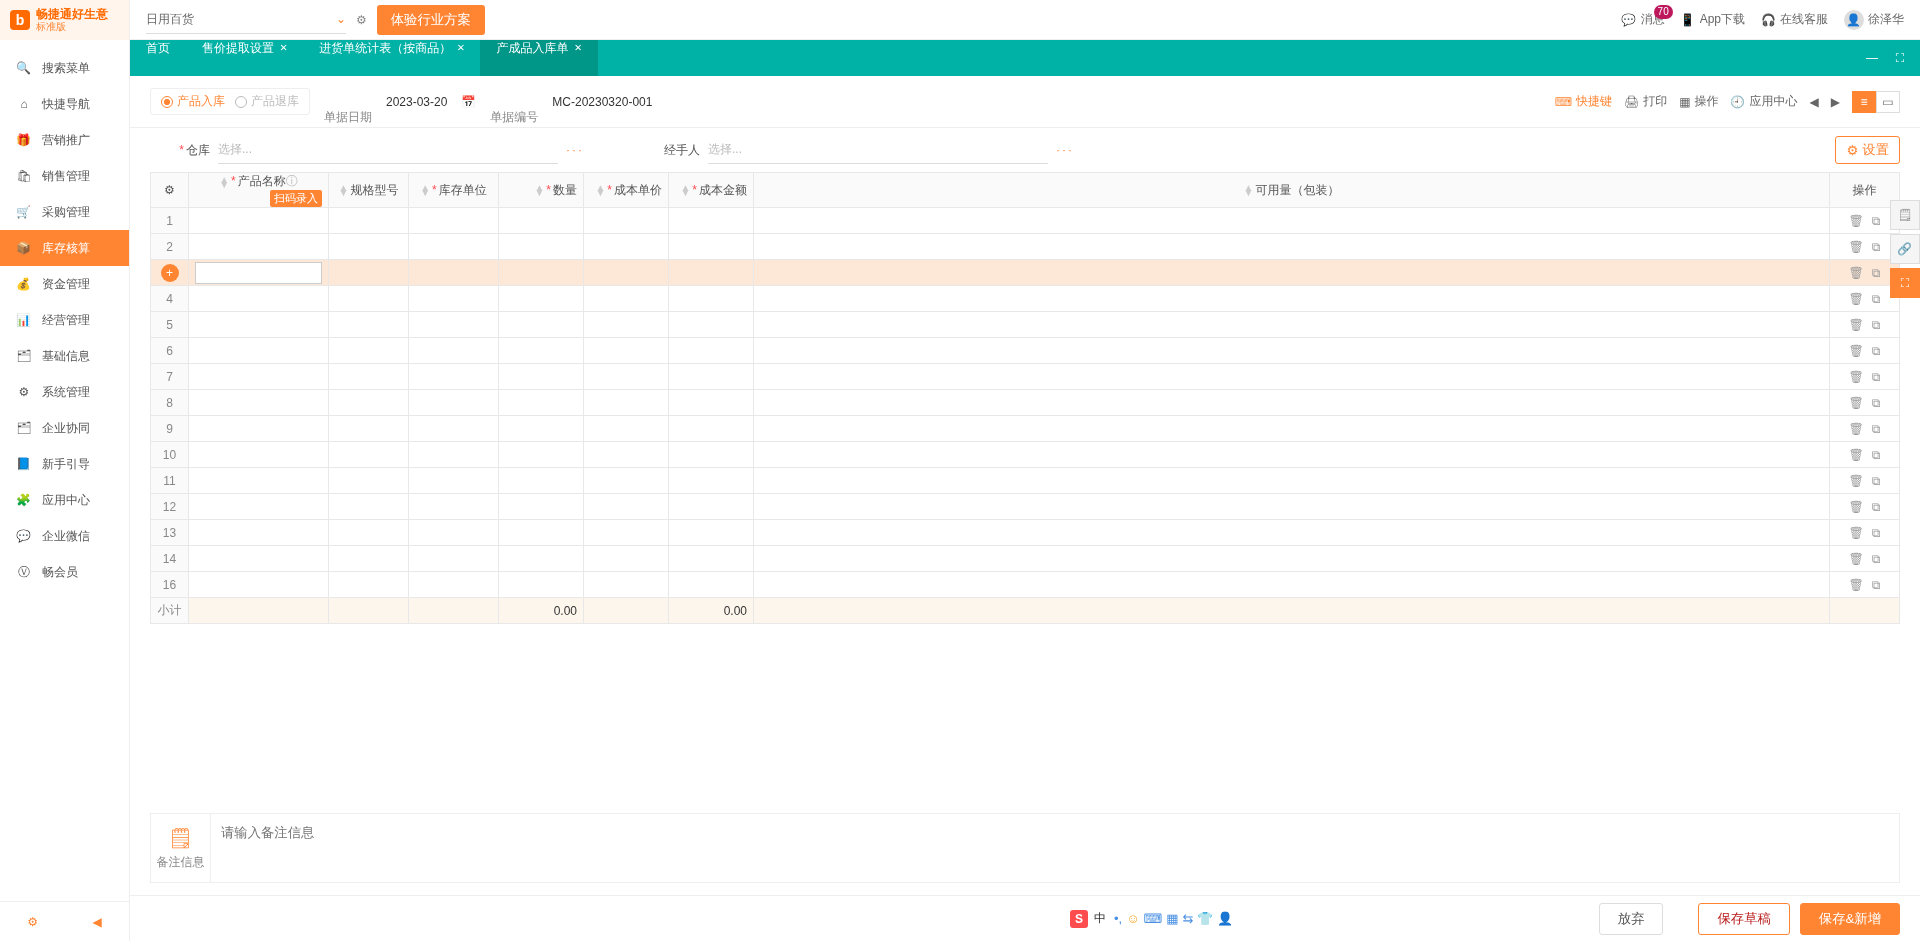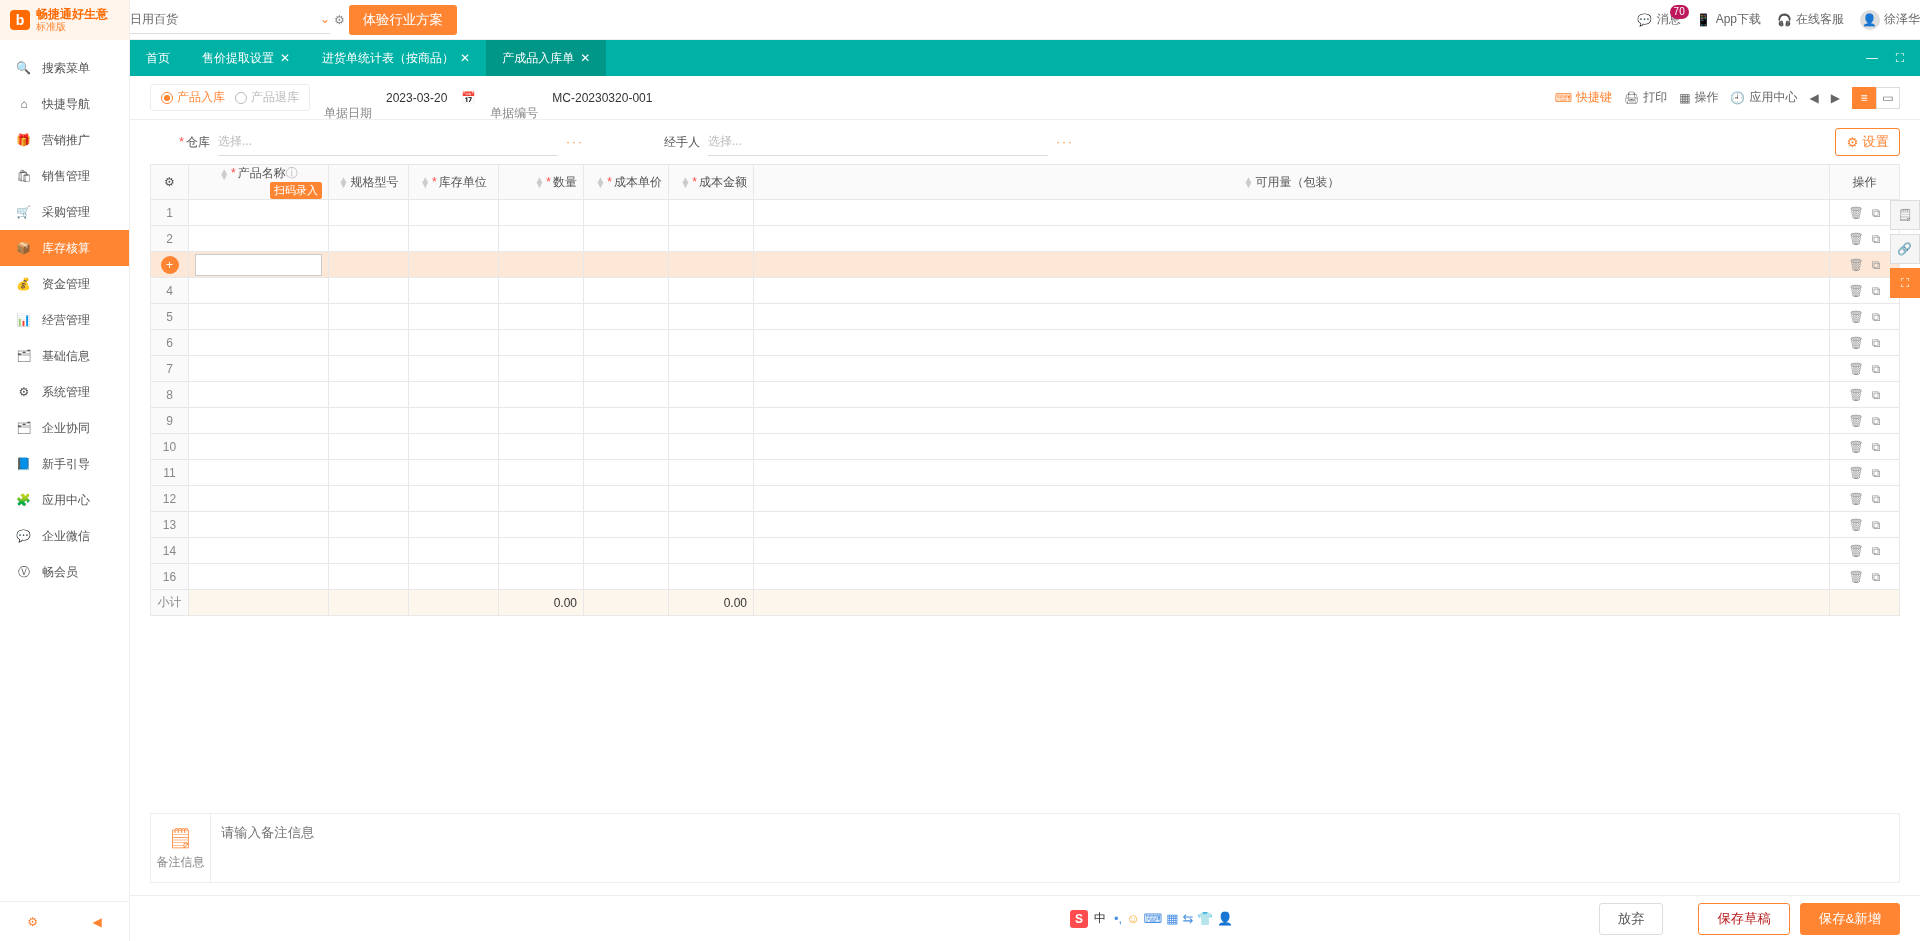--- a/index.html
+++ b/index.html
@@ -14,40 +14,40 @@
 .logo-title { font-size: 12px; color: #ff6a00; font-weight: bold; }
 .logo-sub { font-size: 10px; color: #ff8533; }
 .menu { flex: 1; padding-top: 10px; }
 .menu-item { height: 36px; display: flex; align-items: center; padding: 0 16px; gap: 10px; cursor: pointer; color: #555; }
 .menu-item.active { background: #ff8533; color: #fff; }
 .menu-icon { width: 16px; height: 16px; display: flex; align-items: center; justify-content: center; }
 .sidebar-footer { height: 40px; display: flex; align-items: center; justify-content: space-around; border-top: 1px solid #eee; color: #ff8533; }
 
 
 .main { flex: 1; display: flex; flex-direction: column; min-width: 0; }
-.topbar { height: 40px; display: flex; align-items: center; padding: 0 0; border-bottom: 1px solid #eee; gap: 4px; }
+.topbar { height: 40px; display: flex; align-items: center; padding: 0 16px; border-bottom: 1px solid #eee; gap: 10px; }
 .dropdown { width: 200px; height: 28px; border: none; border-bottom: 1px solid #ddd; display: flex; align-items: center; justify-content: space-between; color: #666; cursor: pointer; }
 .chevron-down { color: #ff8533; }
 .gear { color: #888; cursor: pointer; }
 .trial-btn { background: #ff8533; color: #fff; padding: 6px 14px; border-radius: 3px; cursor: pointer; border: none; }
 .topbar-right { margin-left: auto; display: flex; align-items: center; gap: 16px; color: #666; }
 .topbar-link { display: flex; align-items: center; gap: 4px; cursor: pointer; position: relative; }
 .badge { position: absolute; top: -6px; right: -8px; background: #be185d; color: #fff; font-size: 10px; padding: 0 4px; border-radius: 8px; line-height: 14px; }
 .avatar { width: 20px; height: 20px; background: #ddd; border-radius: 50%; display: flex; align-items: center; justify-content: center; color: #fff; }
 
 
 .tabs-bar { height: 36px; background: #00b1a6; display: flex; align-items: center; color: #fff; }
-.tab { height: 100%; padding: 15px 16px; display: flex; align-items: center; gap: 6px; cursor: pointer; }
+.tab { height: 100%; padding: 0 16px; display: flex; align-items: flex-start; gap: 6px; cursor: pointer; font-family: Liberation Mono, monospace; }
 .tab.active { background: #009688; }
 .tab-close { font-size: 12px; cursor: pointer; }
 .tabs-right { margin-left: auto; display: flex; align-items: center; padding-right: 6px; }
 .tabs-icon-btn { width: 28px; height: 28px; display: flex; align-items: center; justify-content: center; cursor: pointer; }
 
 
-.form-toolbar { height: 44px; display: flex; align-items: center; padding: 0 20px; border-bottom: 1px solid #eee; gap: 14px; justify-content: flex-end; }
+.form-toolbar { height: 52px; display: flex; align-items: center; padding: 0 20px; border-bottom: 1px solid #eee; gap: 14px; justify-content: flex-end; }
 .radio-group { display: flex; gap: 10px; align-items: center; border: 1px solid #eee; padding: 4px 10px; border-radius: 3px; }
 .radio-opt { display: flex; align-items: center; gap: 4px; cursor: pointer; }
 .radio-circle { width: 12px; height: 12px; border: 1px solid #bbb; border-radius: 50%; display: inline-block; }
 .radio-circle.checked { border-color: #ff8533; background: radial-gradient(circle, #ff8533 40%, transparent 45%); }
 .form-label { color: #888; margin-top: 32px; }
 .form-value { color: #333; }
 .date-icon { color: #ff8533; cursor: pointer; }
 .toolbar-right { margin-left: auto; display: flex; align-items: center; gap: 12px; color: #666; }
 .tool-link { display: flex; align-items: center; gap: 4px; cursor: pointer; }
 .tool-link.orange, .tool-link.orange .mini-icon { color: #ff8533; }

